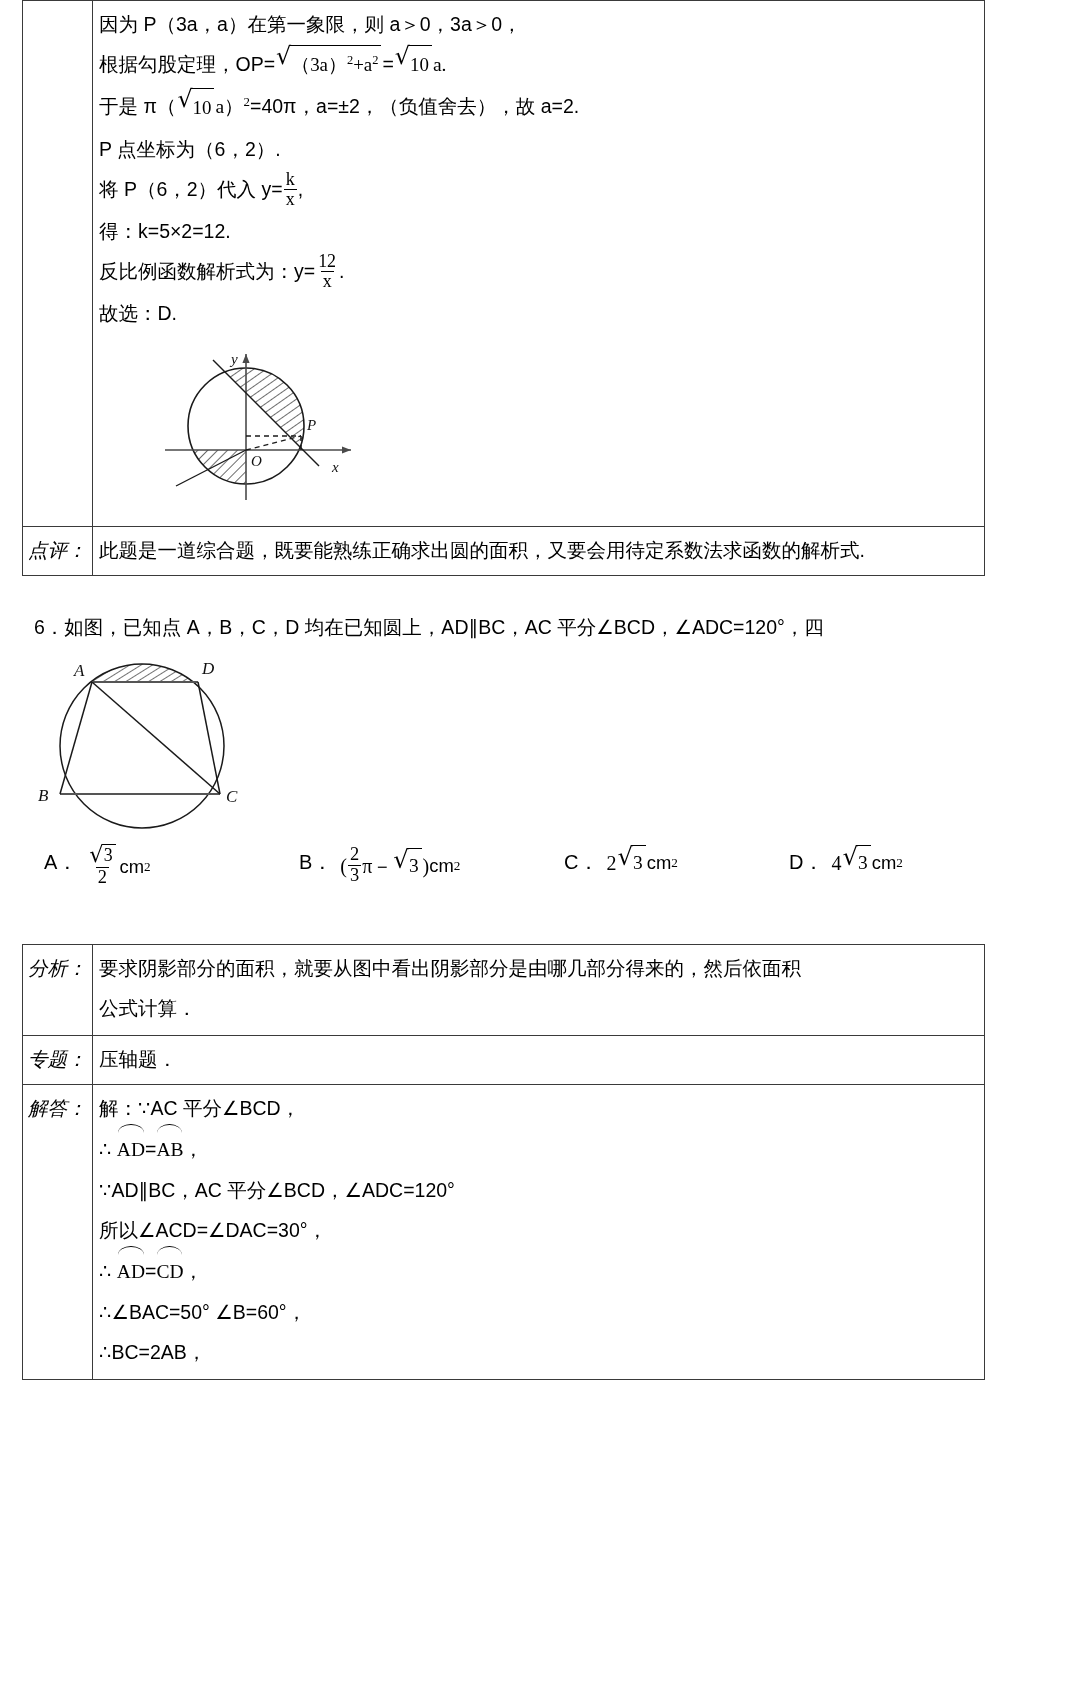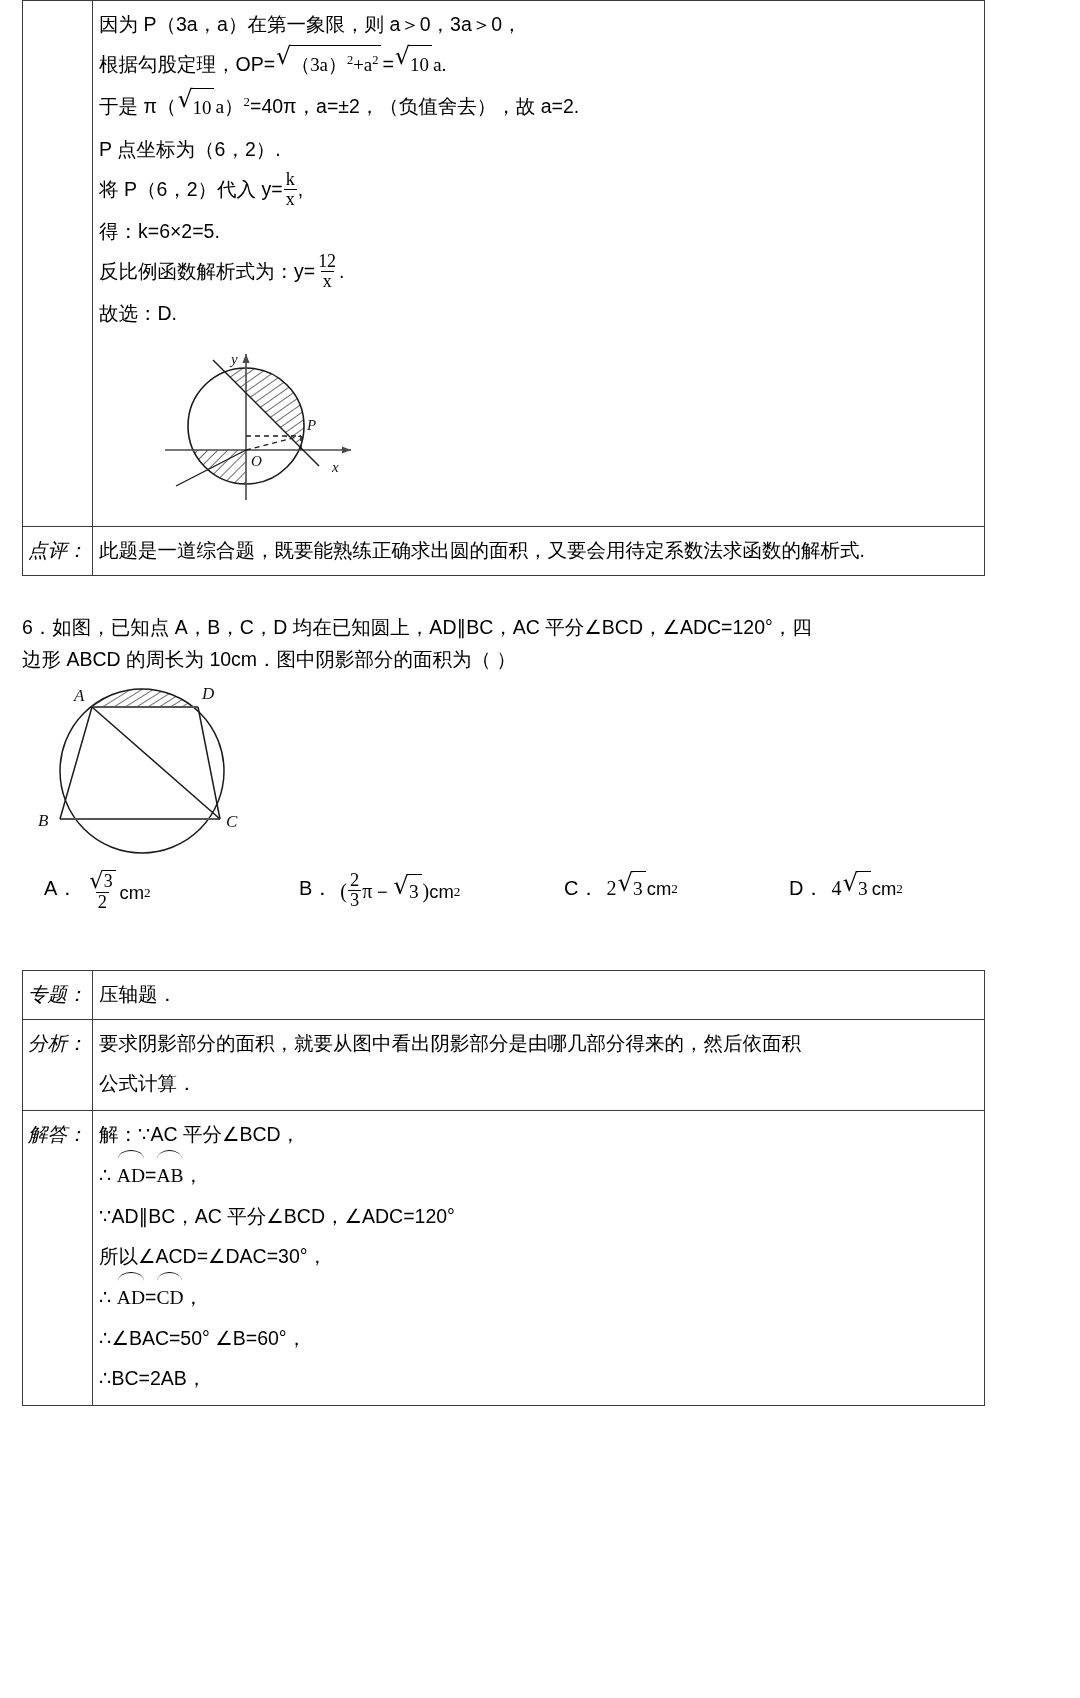--- a/index.html
+++ b/index.html
@@ -123,21 +123,21 @@
   .fig1 {
     margin: 6px 0 0 52px;
   }
 
   
   .q6 {
     margin: 36px 22px 0 22px;
     font-size: 19.5px;
     line-height: 1.62;
   }
-  .q6 p { margin: 0; }
+  .q6 p { margin: 12px; }
 
   .fig2 {
     margin: 6px 0 0 8px;
   }
 
   
   .options {
     position: relative;
     height: 74px;
     margin: 6px 0 0 22px;
@@ -199,21 +199,21 @@
 
         <span class="mline">P 点坐标为（6，2）.</span>
 
         <span class="mline">
           <span>将 P（6，2）代入 y=</span><span class="frac">
                 <span class="num">k</span>
                 <span class="den">x</span>
               </span><span>,</span>
         </span>
 
-        <span class="mline">得：k=6×2=5.</span>
+        <span class="mline">得：k=5×2=12.</span>
 
         <span class="mline">
           <span>反比例函数解析式为：y=</span><span class="frac">
                 <span class="num">12</span>
                 <span class="den">x</span>
               </span><span>.</span>
         </span>
 
         <span class="mline">故选：D.</span>
 
@@ -268,21 +268,20 @@
       <td class="label">
         <span class="label-inner">点评：</span>
       </td>
       <td>此题是一道综合题，既要能熟练正确求出圆的面积，又要会用待定系数法求函数的解析式.</td>
     </tr>
   </tbody>
     </table>
 
   <div class="q6">
     <p><span>6．</span><span>如图，已知点 A，B，C，D 均在已知圆上，AD∥BC，AC 平分∠BCD，∠ADC=120°，四</span></p>
-    <p>边形 ABCD 的周长为 10cm．图中阴影部分的面积为（        ）</p>
 
     <div class="fig2">
       <svg width="240" height="175" viewBox="0 0 240 175">
         <defs>
           <pattern id="hatchC" width="6" height="6" patternTransform="rotate(58)" patternUnits="userSpaceOnUse">
             <line x1="0" y1="0" x2="0" y2="6" stroke="#111" stroke-width="1.2"></line>
           </pattern>
           <clipPath id="clipCirc2">
             <circle cx="112" cy="90" r="82"></circle>
           </clipPath>
@@ -373,37 +372,37 @@
     </div>
   </div>
 
   <div class="spacer24"></div>
 
   <table class="qtable">
     <tbody>
 
     <tr>
       <td class="label">
-        <span class="label-inner">专题：</span>
-      </td>
-      <td>压轴题．</td>
-    </tr>
-
-    <tr>
-      <td class="label">
         <span class="label-inner">分析：</span>
       </td>
       <td>
         <span class="mline">要求阴影部分的面积，就要从图中看出阴影部分是由哪几部分得来的，然后依面积</span>
         <span class="mline">公式计算．</span>
       </td>
     </tr>
 
     <tr>
       <td class="label">
+        <span class="label-inner">专题：</span>
+      </td>
+      <td>压轴题．</td>
+    </tr>
+
+    <tr>
+      <td class="label">
         <span class="label-inner">解答：</span>
       </td>
       <td>
         <span class="mline">解：∵AC 平分∠BCD，</span>
 
         <span class="mline">
           <span>∴ </span><span class="arcover">AD</span><span>=</span><span class="arcover">AB</span><span>，</span>
         </span>
 
         <span class="mline">∵AD∥BC，AC 平分∠BCD，∠ADC=120°</span>

